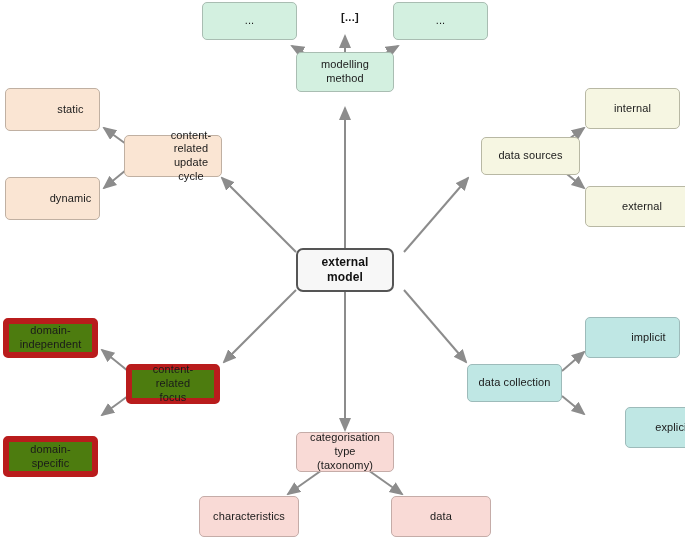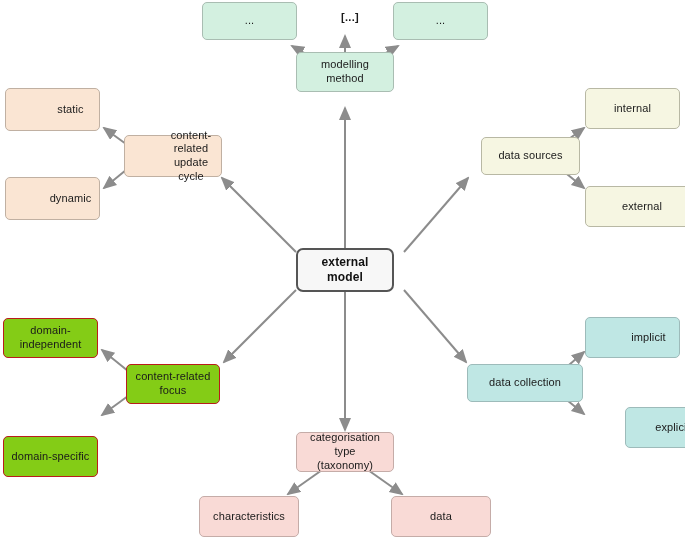--- a/index.html
+++ b/index.html
@@ -57,22 +57,22 @@
   .node.cream {
     background: #f6f6e2;
     border: 1px solid #b8b8a4;
   }
   .node.peach {
     background: #fae5d3;
     border: 1px solid #c0b0a2;
     padding-left: 40px;
   }
   .node.lgreen {
-    background: #84cc16;
-    border: 1px solid #b91c1c;
+    background: #4d7c0f;
+    border: 6px solid #b91c1c;
   }
   .node.cyan {
     background: #bfe7e4;
     border: 1px solid #9dbbba;
   }
   .node.pink {
     background: #f9dad6;
     border: 1px solid #c5aca8;
   }
   .ellipsis-label {
@@ -143,21 +143,21 @@
   <div class="node mint" style="left:393px; top:2px; width:95px; height:38px;">...</div>
 
   <div class="ellipsis-label" style="left:336px; top:11px; width:28px; text-align:center;">[...]</div>
 
   <div class="node cream" style="left:467px; top:137px; width:99px; height:38px;margin-left:14px;">data sources</div>
 
   <div class="node cream" style="left:585px; top:88px; width:95px; height:41px;">internal</div>
 
   <div class="node cream" style="left:585px; top:186px; width:114px; height:41px;">external</div>
 
-  <div class="node cyan" style="left:467px; top:364px; width:116px; height:38px;">data collection</div>
+  <div class="node cyan" style="left:467px; top:364px; width:95px; height:38px;">data collection</div>
 
   <div class="node cyan" style="left:585px; top:317px; width:95px; height:41px;padding-left:36px;">implicit</div>
 
   <div class="node cyan" style="left:585px; top:407px; width:95px; height:41px;margin-left:40px;">explicit</div>
 
   <div class="node pink" style="left:296px; top:432px; width:98px; height:40px; flex-direction:column;">
     <span>categorisation type</span>
     <span>(taxonomy)</span>
   </div>
 

